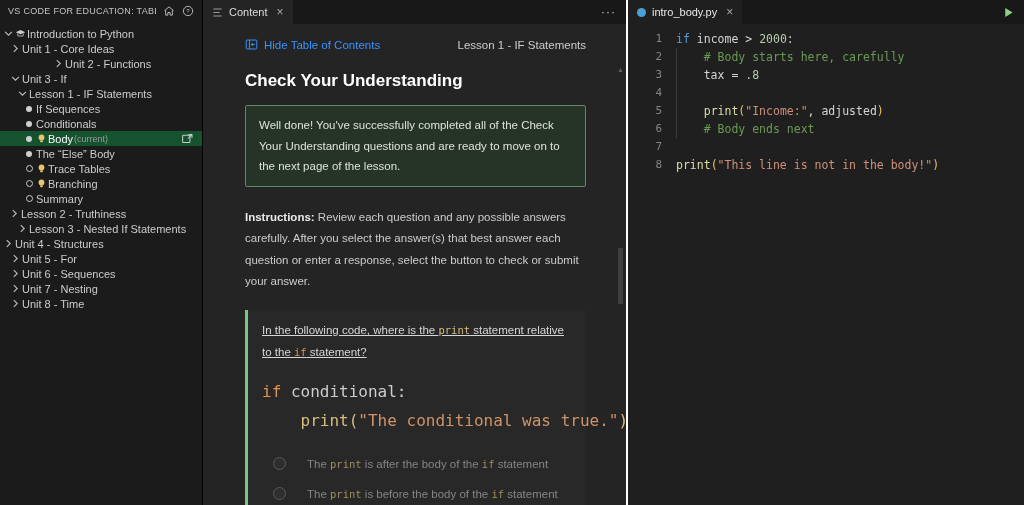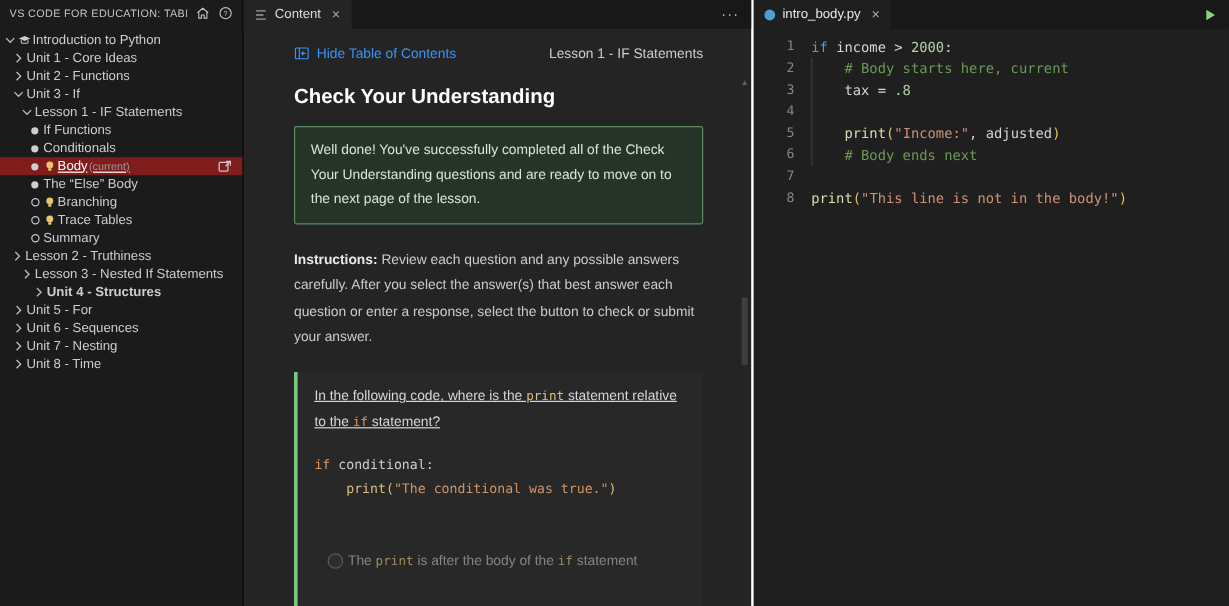--- a/index.html
+++ b/index.html
@@ -14,21 +14,21 @@
   
   .sidebar {
     width:203px; flex:none; background:#1b1b1c;
     border-right:1px solid #000; display:flex; flex-direction:column;
   }
   .sidebar-header { height:20px; display:flex; align-items:center; gap:7px; padding:2px 8px 0; color:#c5c5c5; }
   .sidebar-title { flex:1; font-size:9px; letter-spacing:.3px; white-space:nowrap; overflow:hidden; }
   .hdr-icon { flex:none; display:flex; }
   .tree { padding-top:6px; font-size:11px; color:#cccccc; flex:1; }
   .tree-row { height:15px; display:flex; align-items:center; gap:1px; padding-right:6px; cursor:pointer; white-space:nowrap; }
-  .tree-row.selected { background:#7f1d1d; color:#fff;text-decoration:underline; }
+  .tree-row.selected { background:#14532d; color:#fff; }
   .twistie { width:12px; flex:none; display:flex; align-items:center; justify-content:center; }
   .bullet-filled { width:6px; height:6px; border-radius:50%; background:#cfcfcf; }
   .bullet-hollow { width:7px; height:7px; border-radius:50%; border:1.4px solid #c9c9c9; background:transparent; }
   .row-label { overflow:hidden; text-overflow:ellipsis; }
   .row-suffix { font-size:9px; color:#9a9a9a; }
   .row-action { margin-left:auto; display:flex; padding-right:2px; }
 
   
   .tabbar { height:24px; background:#181818; display:flex; align-items:center; flex:none; }
   .tab { height:24px; display:flex; align-items:center; gap:6px; padding:0 9px; font-size:11px; color:#dcdcdc; cursor:pointer; }
@@ -52,27 +52,27 @@
   .instructions b { color:#eaeaea; }
   .question-block {
     margin-top:18px; background:#282828;
     border-left:3px solid var(--question-accent-green,#77c97e);
     padding:10px 14px 16px;
   }
   .question-prompt { margin:0; font-size:11.5px; color:#d6d6d6; line-height:1.9;text-decoration:underline; }
   .inline-code { font-family:"DejaVu Sans Mono", monospace; font-size:10.5px; }
   .question-prompt .tk-qfn { color:#d8bd7f; }
   .question-prompt .tk-qkw { color:#df9452; }
-  .qcode { margin-top:14px; font-family:"DejaVu Sans Mono", monospace; font-size:11px; line-height:1.8; color:#cccccc; }
+  .qcode { margin-top:14px; font-family:"DejaVu Sans Mono", monospace; font-size:16px; line-height:1.8; color:#cccccc; }
   .qcode .tk-kw { color:#df9452; }
   .qcode .tk-fn, .qcode .tk-br { color:#d8bd7f; }
   .qcode .tk-str { color:#cf9368; }
   .qline { white-space:pre; }
   .options { margin-top:18px; display:flex; flex-direction:column; gap:9px; padding-left:11px; }
-  .option { display:flex; align-items:center; gap:4px; font-size:11.5px; color:#848484; height:21px; cursor:pointer;margin-top:22px; }
+  .option { display:flex; align-items:center; gap:21px; font-size:11.5px; color:#848484; height:21px; cursor:pointer; }
   .option .inline-code { color:#9d8d60; }
   .radio { width:13px; height:13px; flex:none; border-radius:50%; border:1px solid #5b5b5b; background:#2e2e2e; position:relative; }
   .option.selected {
     align-self:flex-start; padding:3px 16px 3px 9px; height:auto;
     border:1px solid var(--selected-option-border,#63975f);
     background:var(--selected-option-bg,#2f3a2d);
     border-radius:14px; color:#99a391;
   }
   .option.selected .radio { border-color:#767676; background:#383c36; }
   .option.selected .radio::after { content:""; position:absolute; inset:3px; border-radius:50%; background:#8f8f8f; }
@@ -133,21 +133,21 @@
           <span class="row-label">Introduction to Python</span>
         </div>
         <div class="tree-row" style="padding-left: 9px;">
           <span class="twistie">
             <svg width="11" height="11" viewBox="0 0 16 16">
               <path d="M5.5 3 L10.5 8 L5.5 13" fill="none" stroke="#bdbdbd" stroke-width="1.6"></path>
             </svg>
           </span>
           <span class="row-label">Unit 1 - Core Ideas</span>
         </div>
-        <div class="tree-row" style="padding-left: 9px;">
+        <div class="tree-row" style="padding-left: 9px; margin-left: 43px;">
           <span class="twistie">
             <svg width="11" height="11" viewBox="0 0 16 16">
               <path d="M5.5 3 L10.5 8 L5.5 13" fill="none" stroke="#bdbdbd" stroke-width="1.6"></path>
             </svg>
           </span>
           <span class="row-label">Unit 2 - Functions</span>
         </div>
         <div class="tree-row" style="padding-left: 9px;">
           <span class="twistie">
             <svg width="11" height="11" viewBox="0 0 16 16">
@@ -161,21 +161,21 @@
             <svg width="11" height="11" viewBox="0 0 16 16">
               <path d="M3 5.5 L8 10.5 L13 5.5" fill="none" stroke="#bdbdbd" stroke-width="1.6"></path>
             </svg>
           </span>
           <span class="row-label">Lesson 1 - IF Statements</span>
         </div>
         <div class="tree-row" style="padding-left: 23px;">
           <span class="twistie">
             <span class="bullet-filled"></span>
           </span>
-          <span class="row-label">If Functions</span>
+          <span class="row-label">If Sequences</span>
         </div>
         <div class="tree-row" style="padding-left: 23px;">
           <span class="twistie">
             <span class="bullet-filled"></span>
           </span>
           <span class="row-label">Conditionals</span>
         </div>
         <div class="tree-row selected" style="padding-left: 23px;">
           <span class="twistie">
             <span class="bullet-filled"></span>
@@ -200,31 +200,31 @@
           <span class="row-label">The “Else” Body</span>
         </div>
         <div class="tree-row" style="padding-left: 23px;">
           <span class="twistie">
             <span class="bullet-hollow"></span>
           </span>
           <svg width="11" height="11" viewBox="0 0 16 16">
             <circle cx="8" cy="6.5" r="4.2" fill="#e9c46a"></circle>
             <rect x="6" y="10.5" width="4" height="3" rx="1" fill="#e9c46a"></rect>
           </svg>
-          <span class="row-label">Branching</span>
+          <span class="row-label">Trace Tables</span>
         </div>
         <div class="tree-row" style="padding-left: 23px;">
           <span class="twistie">
             <span class="bullet-hollow"></span>
           </span>
           <svg width="11" height="11" viewBox="0 0 16 16">
             <circle cx="8" cy="6.5" r="4.2" fill="#e9c46a"></circle>
             <rect x="6" y="10.5" width="4" height="3" rx="1" fill="#e9c46a"></rect>
           </svg>
-          <span class="row-label">Trace Tables</span>
+          <span class="row-label">Branching</span>
         </div>
         <div class="tree-row" style="padding-left: 23px;">
           <span class="twistie">
             <span class="bullet-hollow"></span>
           </span>
           <span class="row-label">Summary</span>
         </div>
         <div class="tree-row" style="padding-left: 8px;">
           <span class="twistie">
             <svg width="11" height="11" viewBox="0 0 16 16">
@@ -234,21 +234,21 @@
           <span class="row-label">Lesson 2 - Truthiness</span>
         </div>
         <div class="tree-row" style="padding-left: 16px;">
           <span class="twistie">
             <svg width="11" height="11" viewBox="0 0 16 16">
               <path d="M5.5 3 L10.5 8 L5.5 13" fill="none" stroke="#bdbdbd" stroke-width="1.6"></path>
             </svg>
           </span>
           <span class="row-label">Lesson 3 - Nested If Statements</span>
         </div>
-        <div class="tree-row" style="padding-left: 26px; font-weight: bold;">
+        <div class="tree-row" style="padding-left: 2px;">
           <span class="twistie">
             <svg width="11" height="11" viewBox="0 0 16 16">
               <path d="M5.5 3 L10.5 8 L5.5 13" fill="none" stroke="#bdbdbd" stroke-width="1.6"></path>
             </svg>
           </span>
           <span class="row-label">Unit 4 - Structures</span>
         </div>
         <div class="tree-row" style="padding-left: 9px;">
           <span class="twistie">
             <svg width="11" height="11" viewBox="0 0 16 16">
@@ -359,21 +359,21 @@
       </span>
     </div>
     <div class="editor-code" id="editor-code">
       <div class="indent-guide"></div>
     <div class="code-line">
           <span class="gutter">1</span>
           <span class="code-text"><span class="tk-kw">if</span><span class="tk-pl"> income </span><span class="tk-op">&gt;</span><span class="tk-pl"> </span><span class="tk-num">2000</span><span class="tk-pl">:</span></span>
         </div>
         <div class="code-line">
           <span class="gutter">2</span>
-          <span class="code-text"><span class="tk-pl">    </span><span class="tk-cm"># Body starts here, current</span></span>
+          <span class="code-text"><span class="tk-pl">    </span><span class="tk-cm"># Body starts here, carefully</span></span>
         </div>
         <div class="code-line">
           <span class="gutter">3</span>
           <span class="code-text"><span class="tk-pl">    tax = </span><span class="tk-num">.8</span></span>
         </div>
         <div class="code-line">
           <span class="gutter">4</span>
         </div>
         <div class="code-line">
           <span class="gutter">5</span>

